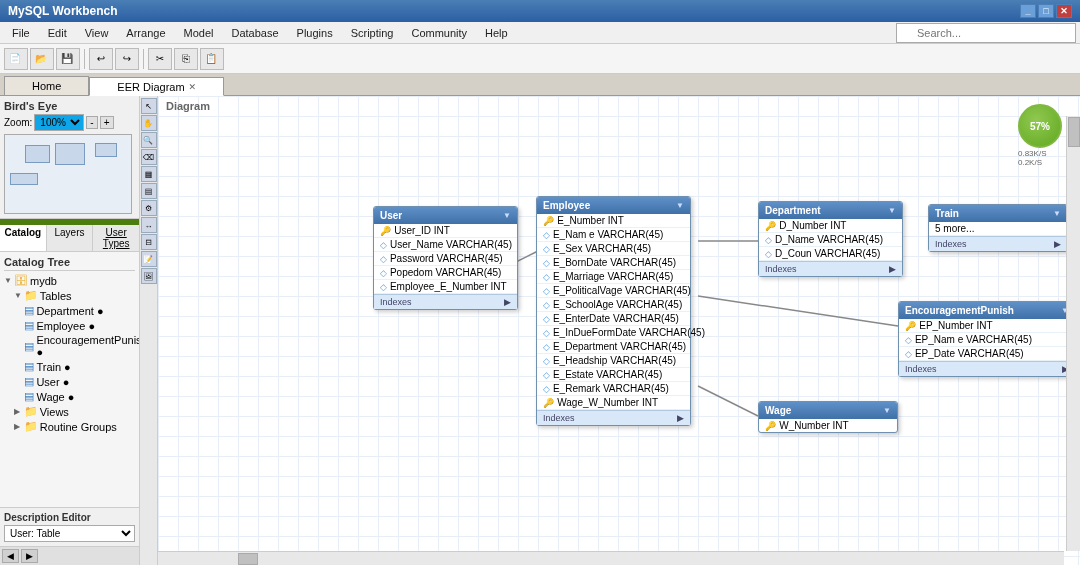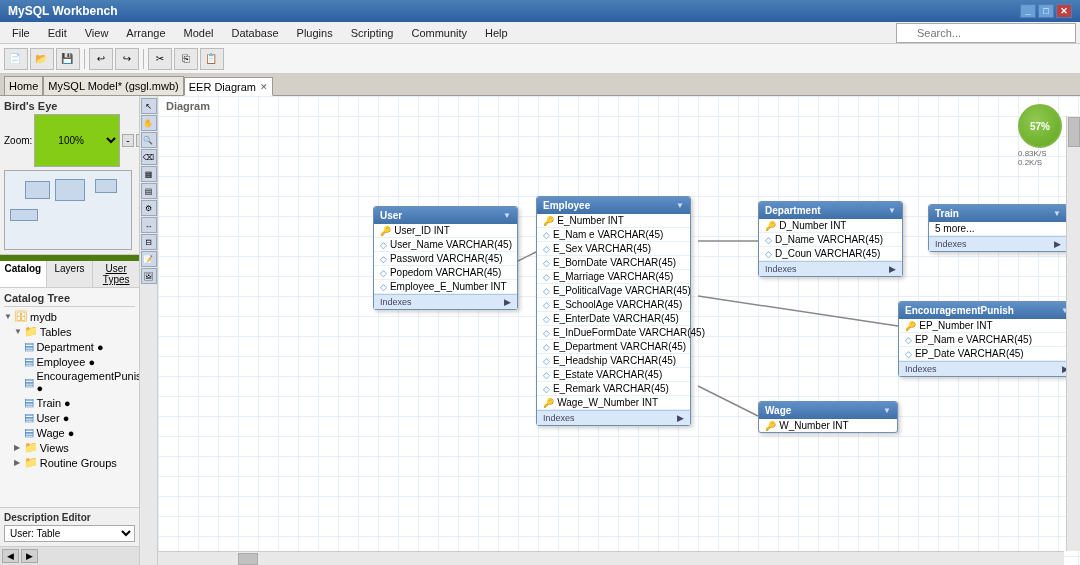--- a/index.html
+++ b/index.html
@@ -48,21 +48,21 @@
     
     #tabs-row {
       background: #d4d0c8;
       height: 22px;
       display: flex;
       align-items: flex-end;
       padding-left: 4px;
       border-bottom: 1px solid #999;
     }
     .tab {
-      padding: 3px 4px;
+      padding: 3px 27px;
       font-size: 11px;
       border: 1px solid #999;
       border-bottom: none;
       background: #e8e4dc;
       cursor: pointer;
       display: flex;
       align-items: center;
       gap: 4px;
       height: 19px;
     }
@@ -85,21 +85,21 @@
       overflow: hidden;
     }
 
     #birds-eye {
       border-bottom: 1px solid #ccc;
       padding: 4px;
       background: #f0f0f0;
     }
     #birds-eye-title { font-size: 11px; font-weight: bold; color: #333; margin-bottom: 2px; }
     #zoom-row { display: flex; align-items: center; gap: 2px; font-size: 10px; margin-bottom: 3px; }
-    #zoom-select { font-size: 10px; border: 1px solid #aaa; padding: 19px; background: #84cc16; }
+    #zoom-select { font-size: 10px; border: 1px solid #aaa; padding: 1px; background: #0ea5e9; }
     .zoom-btn { font-size: 10px; cursor: pointer; background: #e0e0e0; border: 1px solid #aaa; padding: 0 3px; }
     #minimap {
       width: 128px; height: 80px;
       background: #e8eef5;
       border: 1px solid #aaa;
       position: relative;
       overflow: hidden;
     }
     .minimap-table {
       position: absolute;
@@ -255,23 +255,20 @@
   <div class="toolbar-separator"></div>
   <div class="toolbar-btn">✂</div>
   <div class="toolbar-btn">⎘</div>
   <div class="toolbar-btn">📋</div>
 </div>
 
 <div id="tabs-row">
   <div class="tab">
     <span>Home</span>
   </div>
-  <div class="tab">
-    <span>MySQL Model* (gsgl.mwb)</span>
-  </div>
   <div class="tab active">
     <span>EER Diagram</span>
     <span class="tab-close">✕</span>
   </div>
 </div>
 
 <div id="main-layout">
 
   <div id="left-sidebar">
 

